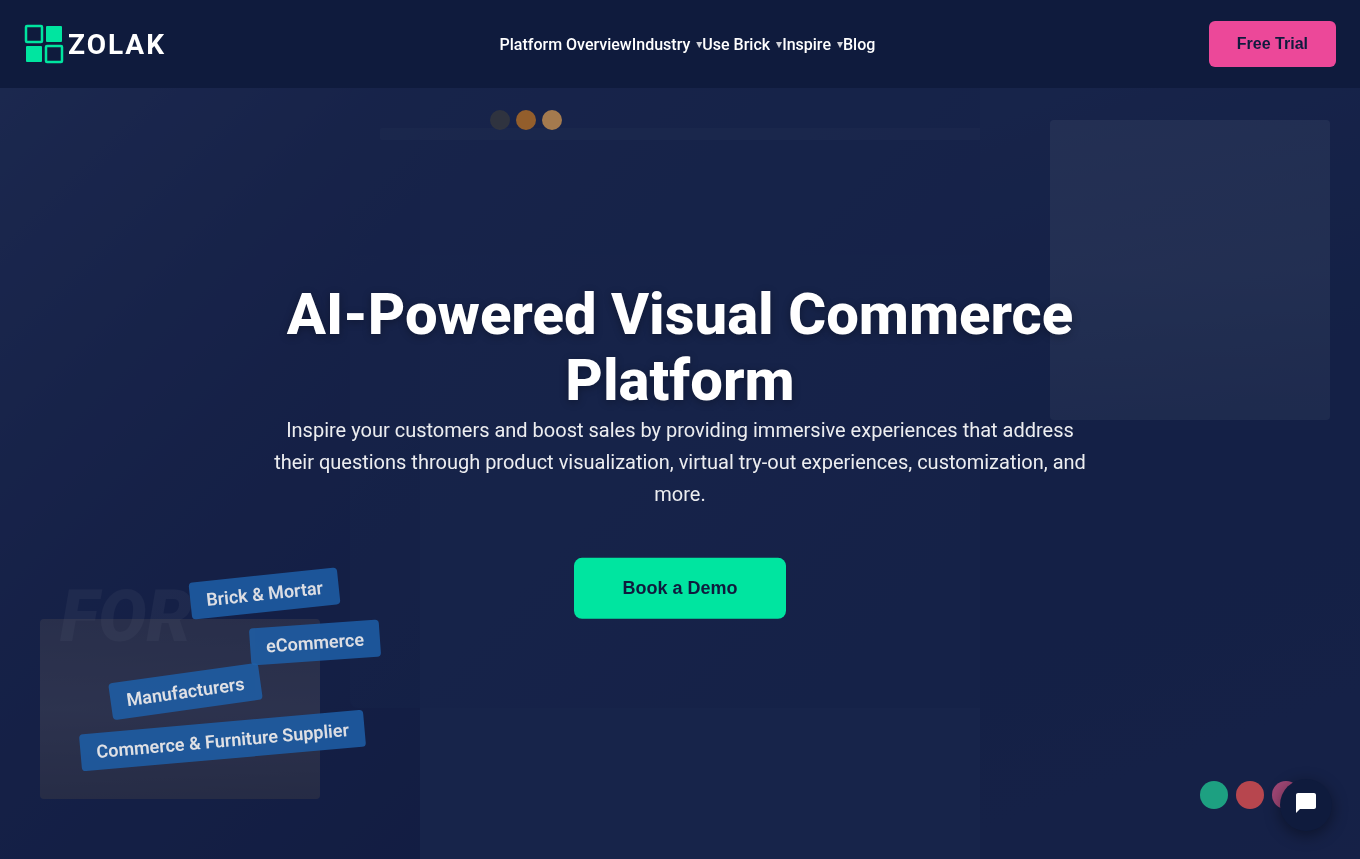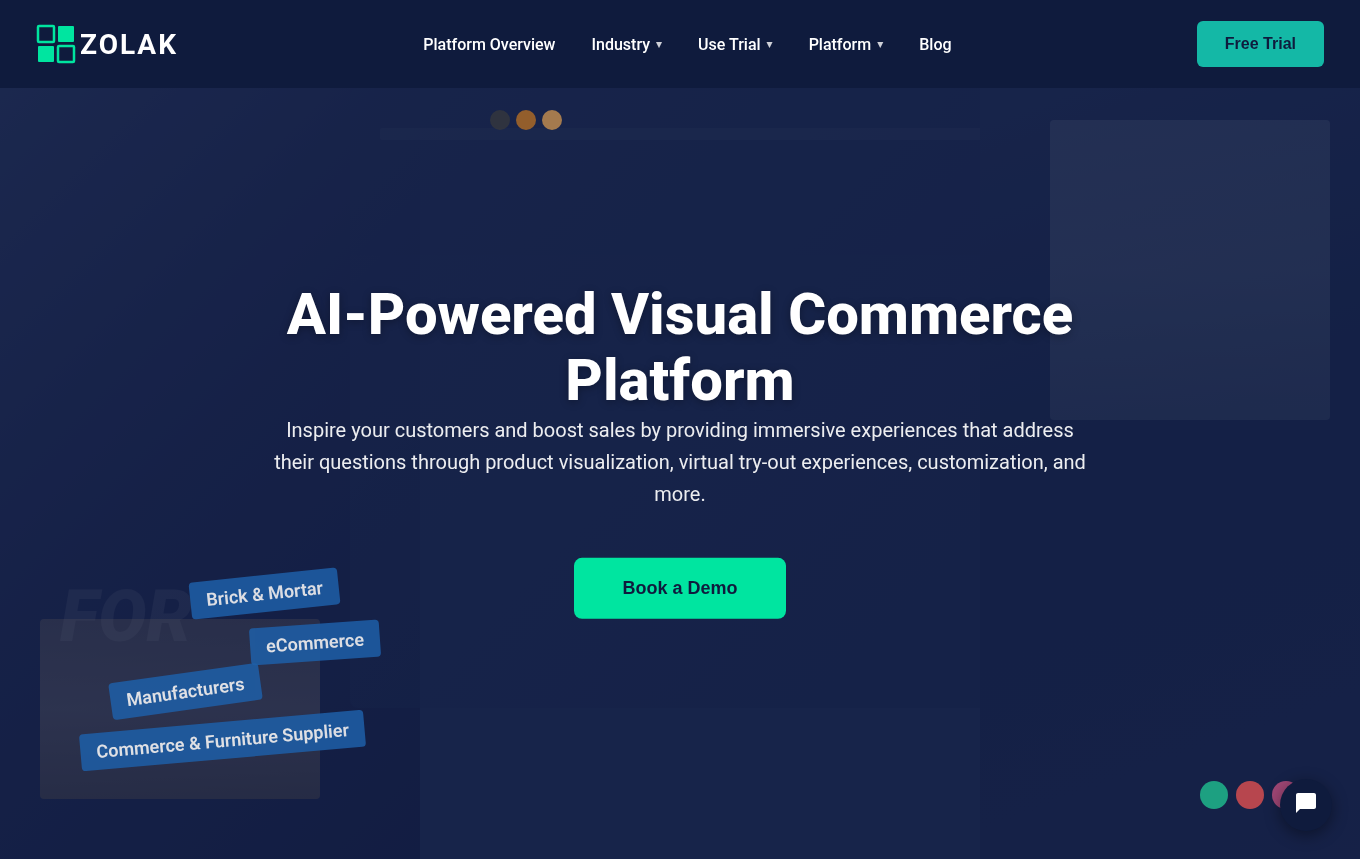--- a/index.html
+++ b/index.html
@@ -19,21 +19,21 @@
     .navbar {
       position: absolute;
       top: 0;
       left: 0;
       width: 100%;
       height: 88px;
       background: #0f1b3d;
       display: flex;
       align-items: center;
       justify-content: space-between;
-      padding: 0 36px;
+      padding: 0 24px;
       z-index: 100;
     }
 
     .logo {
       display: flex;
       align-items: center;
       gap: 4px;
       text-decoration: none;
     }
 
@@ -46,42 +46,41 @@
     .logo-text {
       font-size: 28px;
       font-weight: 700;
       color: #ffffff;
       letter-spacing: 2px;
     }
 
     .nav-links {
       display: flex;
       align-items: center;
-      gap: 36px;
       list-style: none;
     }
 
     .nav-links li a {
       color: #ffffff;
       text-decoration: none;
       font-size: 16px;
       font-weight: 500;
       display: flex;
       align-items: center;
       gap: 6px;
       white-space: nowrap;
     }
 
     .nav-links li a .chevron {
       font-size: 12px;
       opacity: 0.8;
     }
 
     .free-trial-btn {
-      background: #14b8a6;
+      background: #ec4899;
       color: #0f1b3d;
       border: none;
       padding: 14px 28px;
       font-size: 16px;
       font-weight: 700;
       border-radius: 6px;
       cursor: pointer;
       white-space: nowrap;
     }
 
@@ -353,27 +352,27 @@
         </a>
       </li>
       <li>
         <a href="#">
           <span>Industry</span>
           <span class="chevron">▾</span>
         </a>
       </li>
       <li>
         <a href="#">
-          <span>Use Trial</span>
+          <span>Use Brick</span>
           <span class="chevron">▾</span>
         </a>
       </li>
       <li>
         <a href="#">
-          <span>Platform</span>
+          <span>Inspire</span>
           <span class="chevron">▾</span>
         </a>
       </li>
       <li>
         <a href="#">
           <span>Blog</span>
         </a>
       </li>
     </ul>
 

